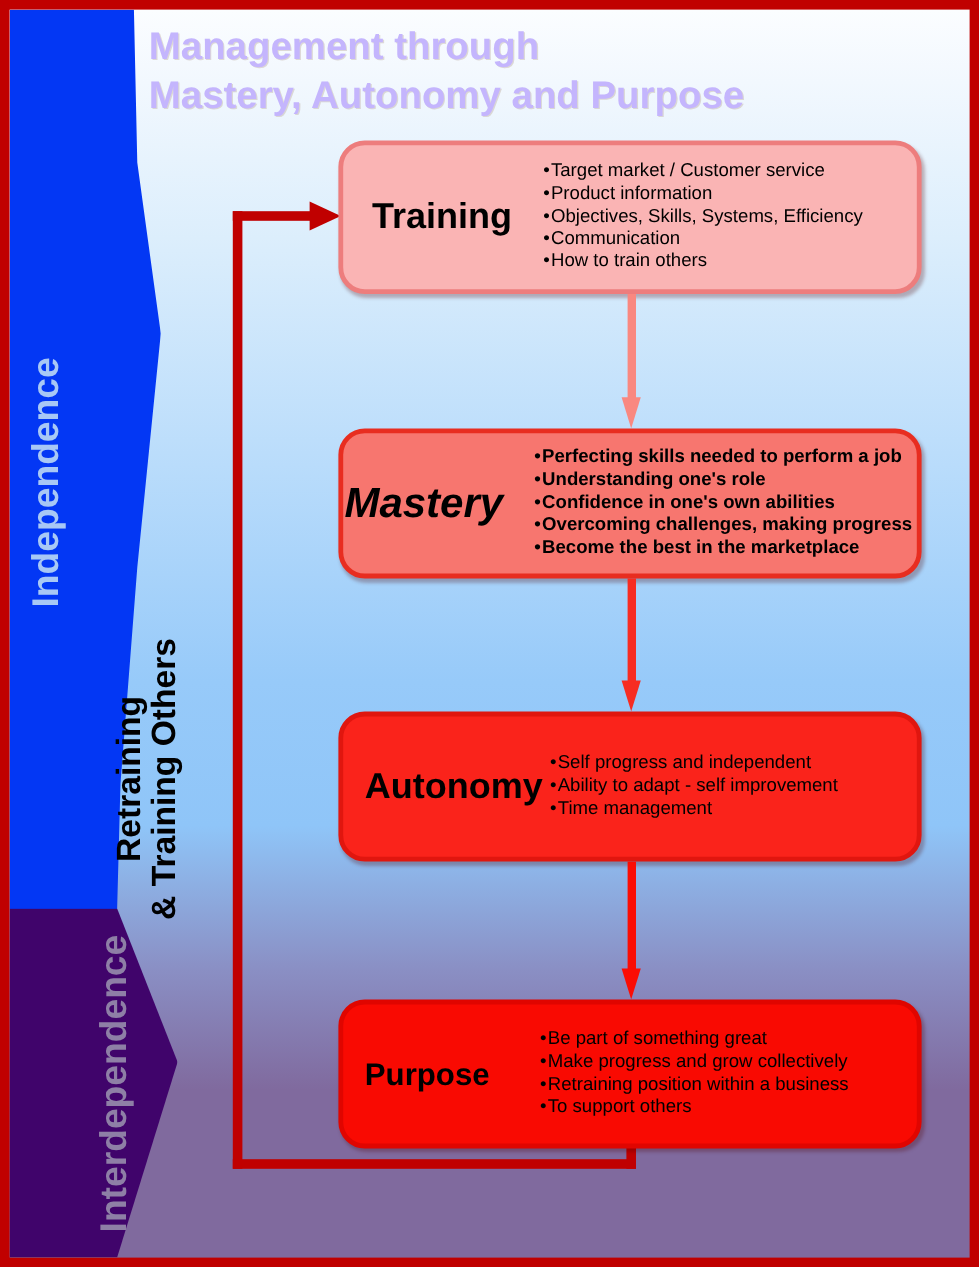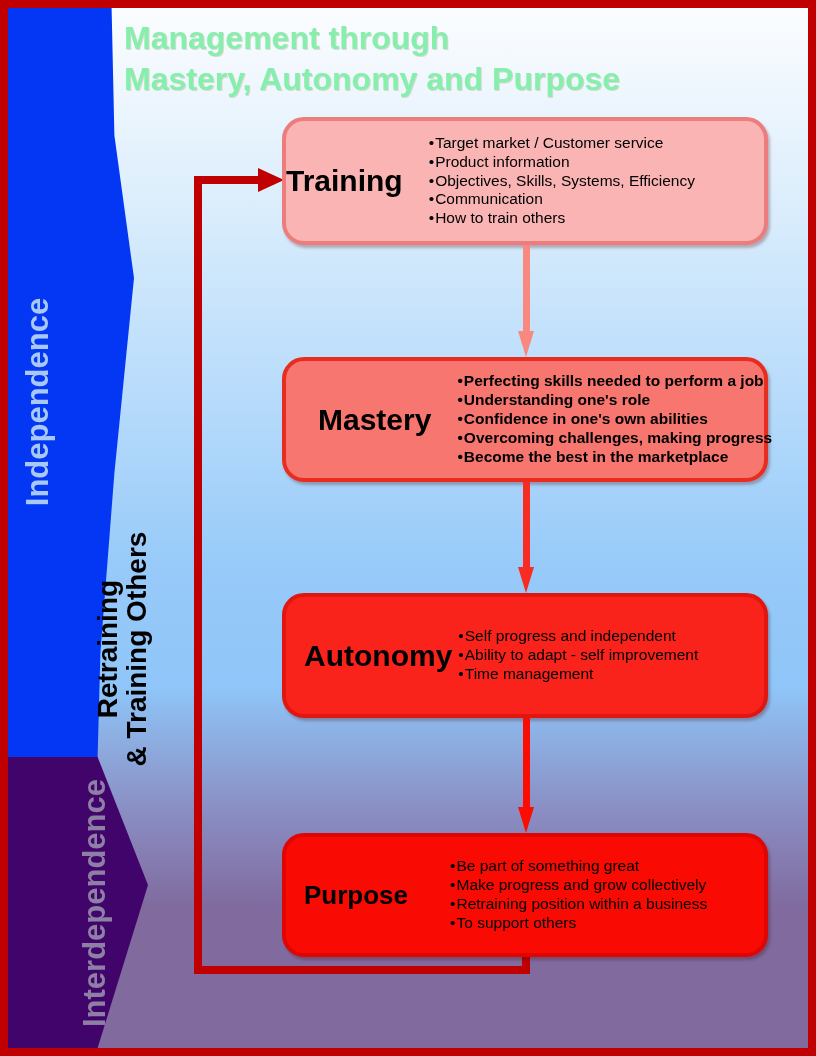--- a/index.html
+++ b/index.html
@@ -146,21 +146,21 @@
   .retrain-label .ln { display: block; }
 
   
   .title {
     position: absolute;
     left: 124px;
     top: 18px;
     width: 660px;
     font-size: 32px;
     font-weight: bold;
-    color: #86efac;
+    color: #c4b5fd;
     line-height: 1.28;
     text-shadow: 1px 1px 0 rgba(200,190,180,0.55);
   }
   .title .ln { display: block; }
 
   
   .stage {
     position: absolute;
     left: 282px;
     width: 486px;
@@ -188,30 +188,30 @@
   }
   .stage .stage-bullets .b { display: block; white-space: nowrap; }
   .stage .stage-bullets .b:before { content: "\2022"; margin-right: 1px; }
 
   #box-training {
     top: 117px;
     height: 128px;
     background: #FAB4B4;
     border: 4px solid #ED7D7D;
   }
-  #box-training .stage-title { font-size: 30px; padding-left: 0; }
+  #box-training .stage-title { font-size: 30px; padding-left: 24px; }
   #box-training .stage-bullets { padding-left: 26px; }
 
   #box-mastery {
     top: 357px;
     height: 125px;
     background: #F7766F;
     border: 4px solid #E82D20;
   }
-  #box-mastery .stage-title { font-size: 30px; padding-left: 32px; }
+  #box-mastery .stage-title { font-size: 35px; padding-left: 1px; font-style: italic; }
   #box-mastery .stage-bullets { padding-left: 26px; font-weight: bold; }
 
   #box-autonomy {
     top: 593px;
     height: 125px;
     background: #FA231B;
     border: 4px solid #E0160F;
   }
   #box-autonomy .stage-title { font-size: 30px; padding-left: 18px; }
   #box-autonomy .stage-bullets { padding-left: 6px; }

